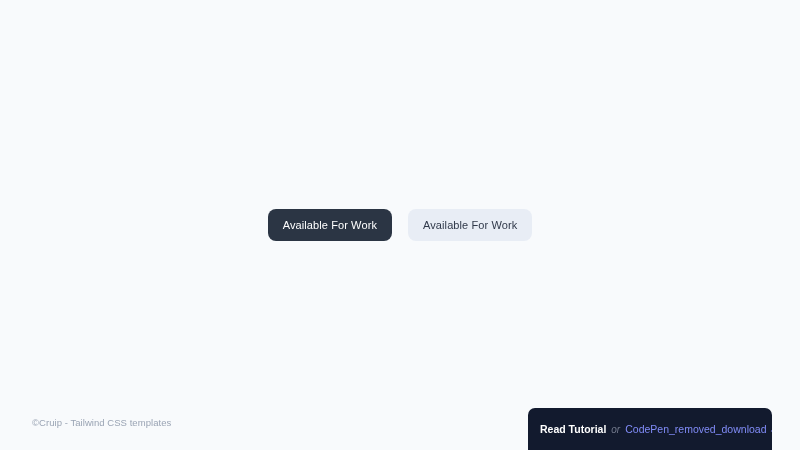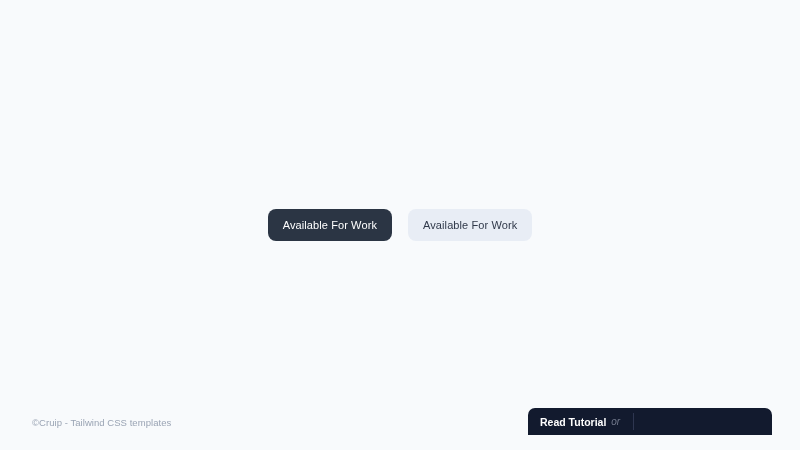--- a/index.html
+++ b/index.html
@@ -65,21 +65,21 @@
     letter-spacing: 0.05px;
     white-space: nowrap;
   }
 
   
   #tutorial-bar {
     position: absolute;
     left: 528px;
     top: 408px;
     width: 244px;
-    height: 27px;
+    height: 42px;
     background: #121a2e;
     border-radius: 7px 7px 0 0;
     display: flex;
     align-items: center;
     box-sizing: border-box;
     padding: 0 2px 0 12px;
     overflow: hidden;
   }
 
   #tutorial-bar .tut-label {
@@ -129,15 +129,19 @@
 <div id="badge-row">
   <button class="badge badge-dark">Available For Work</button>
   <button class="badge badge-light">Available For Work</button>
 </div>
 
 <div id="footer-credit">©Cruip - Tailwind CSS templates</div>
 
 <div id="tutorial-bar">
   <span class="tut-label">Read Tutorial</span>
   <span class="tut-or">or</span>
+  <span class="tut-link">
+    <span>CodePen_removed_download</span>
+    <span class="tut-arrow">↗</span>
+  </span>
   <span class="tut-divider"></span>
 
 </div>
 
 </body></html>

